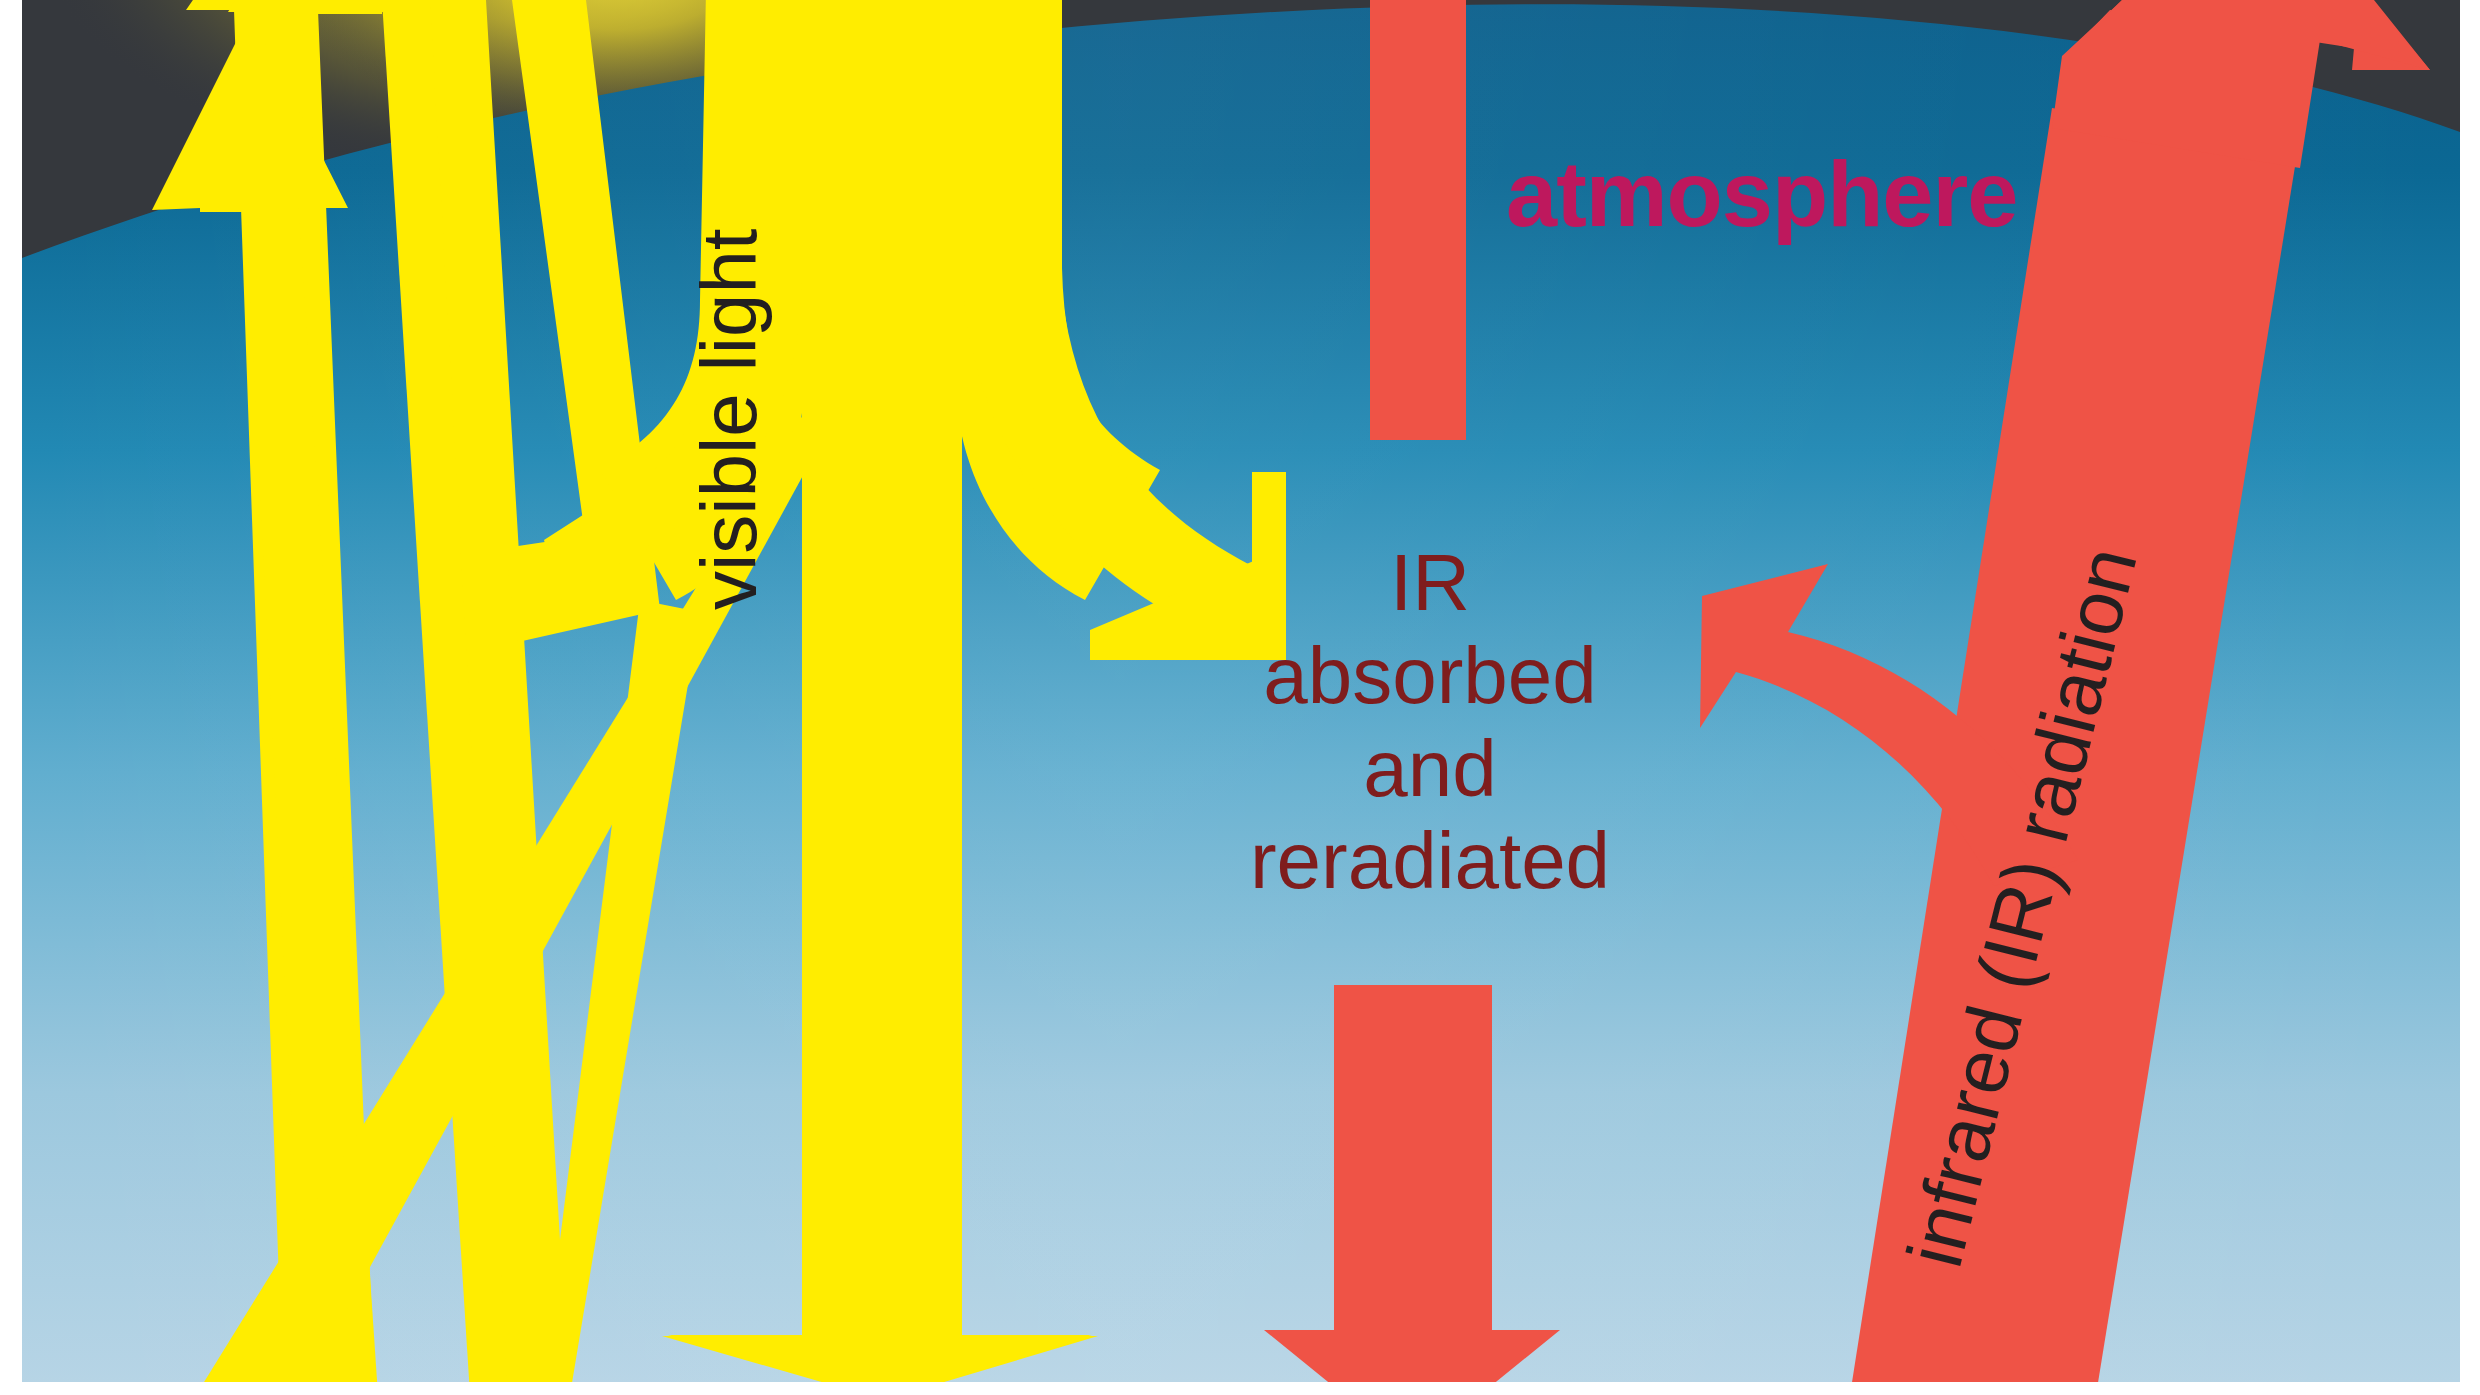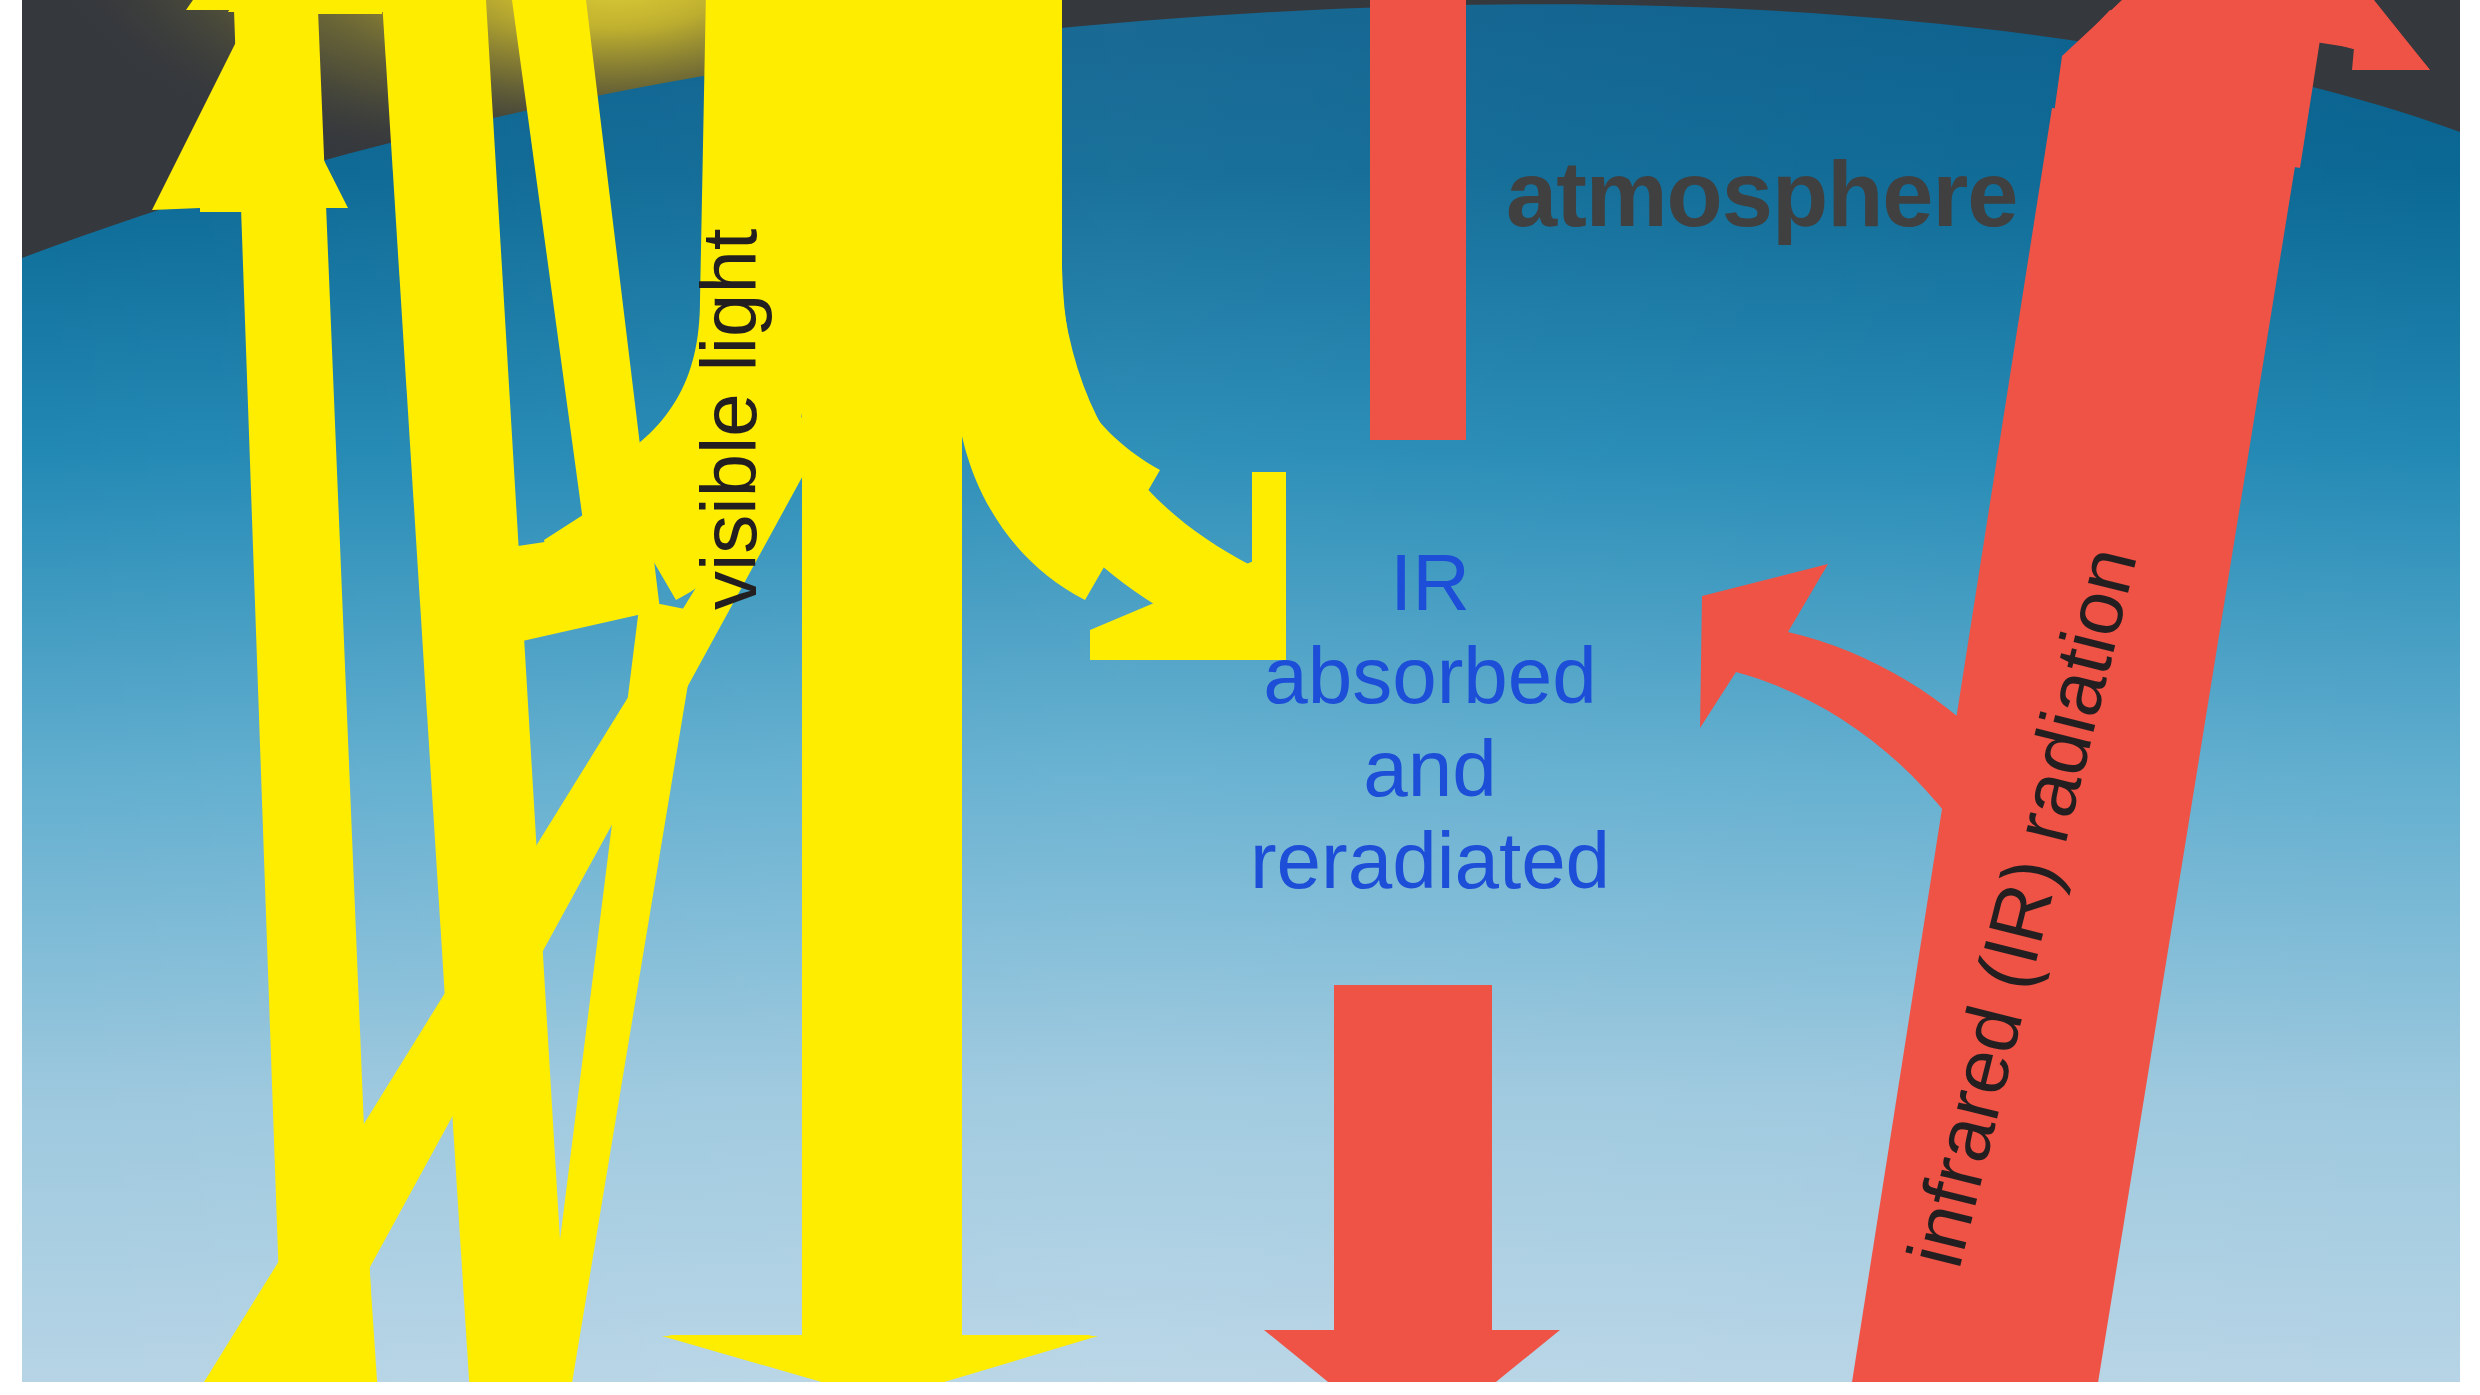--- a/index.html
+++ b/index.html
@@ -32,32 +32,32 @@
     margin: 0;
     padding: 0;
     white-space: pre;
     pointer-events: none;
   }
   #atmosphere-label {
     left: 1506px;
     top: 148px;
     font-size: 92px;
     font-weight: bold;
-    color: #404040;
+    color: #be185d;
     letter-spacing: -1px;
     line-height: 1;
   }
   #ir-absorbed-label {
     left: 1200px;
     top: 537px;
     width: 460px;
     text-align: center;
     font-size: 80px;
     font-weight: normal;
-    color: #1d4ed8;
+    color: #7f1d1d;
     line-height: 1.16;
   }
   #visible-light-label {
     left: 690px;
     top: 610px;
     font-size: 78px;
     color: #231f20;
     transform-origin: 0 0;
     transform: rotate(-90deg);
     line-height: 1;

